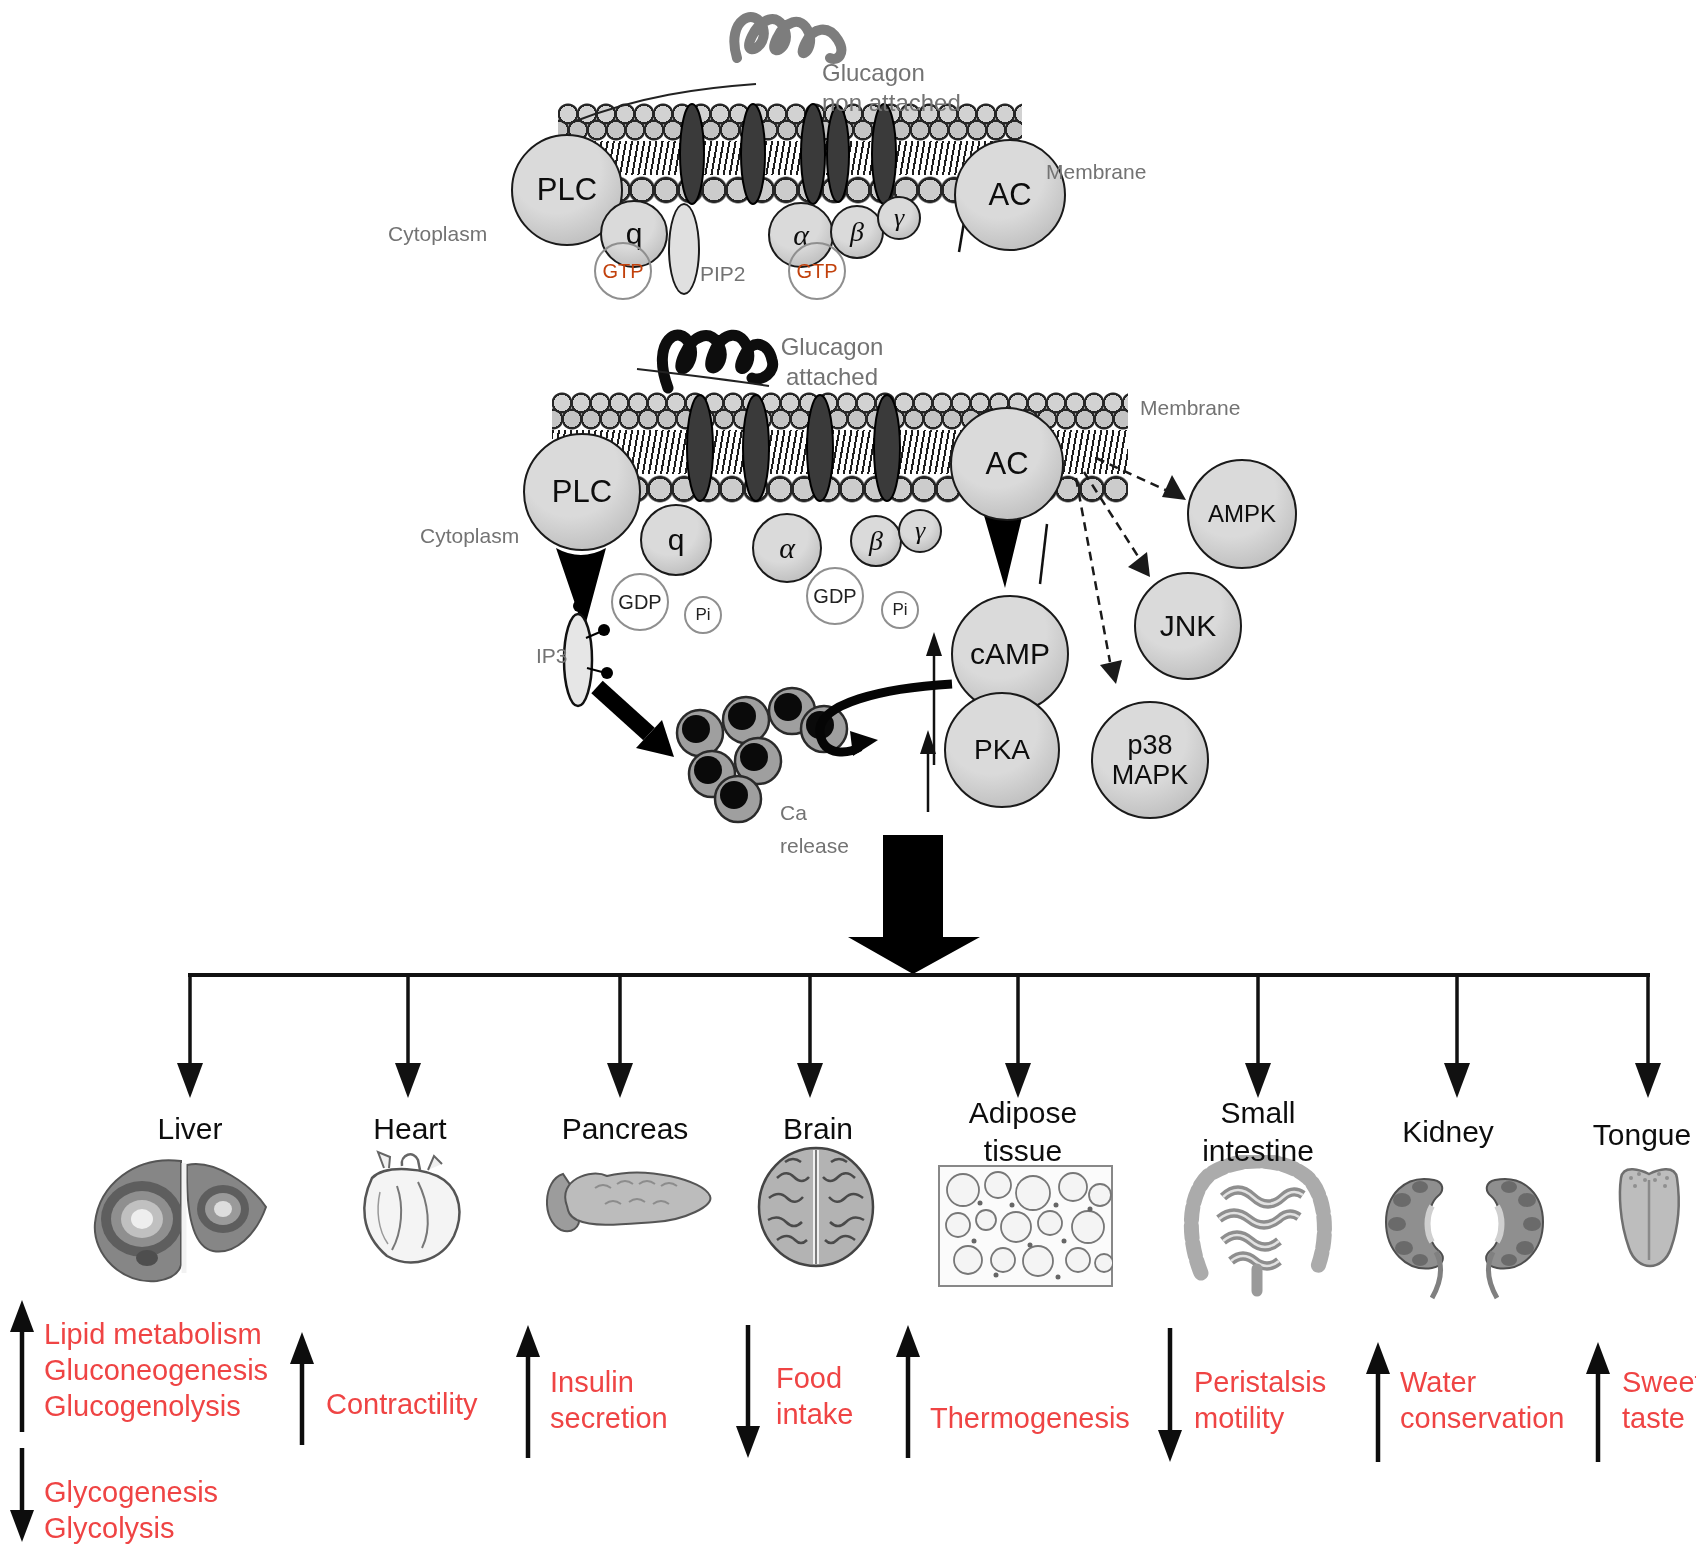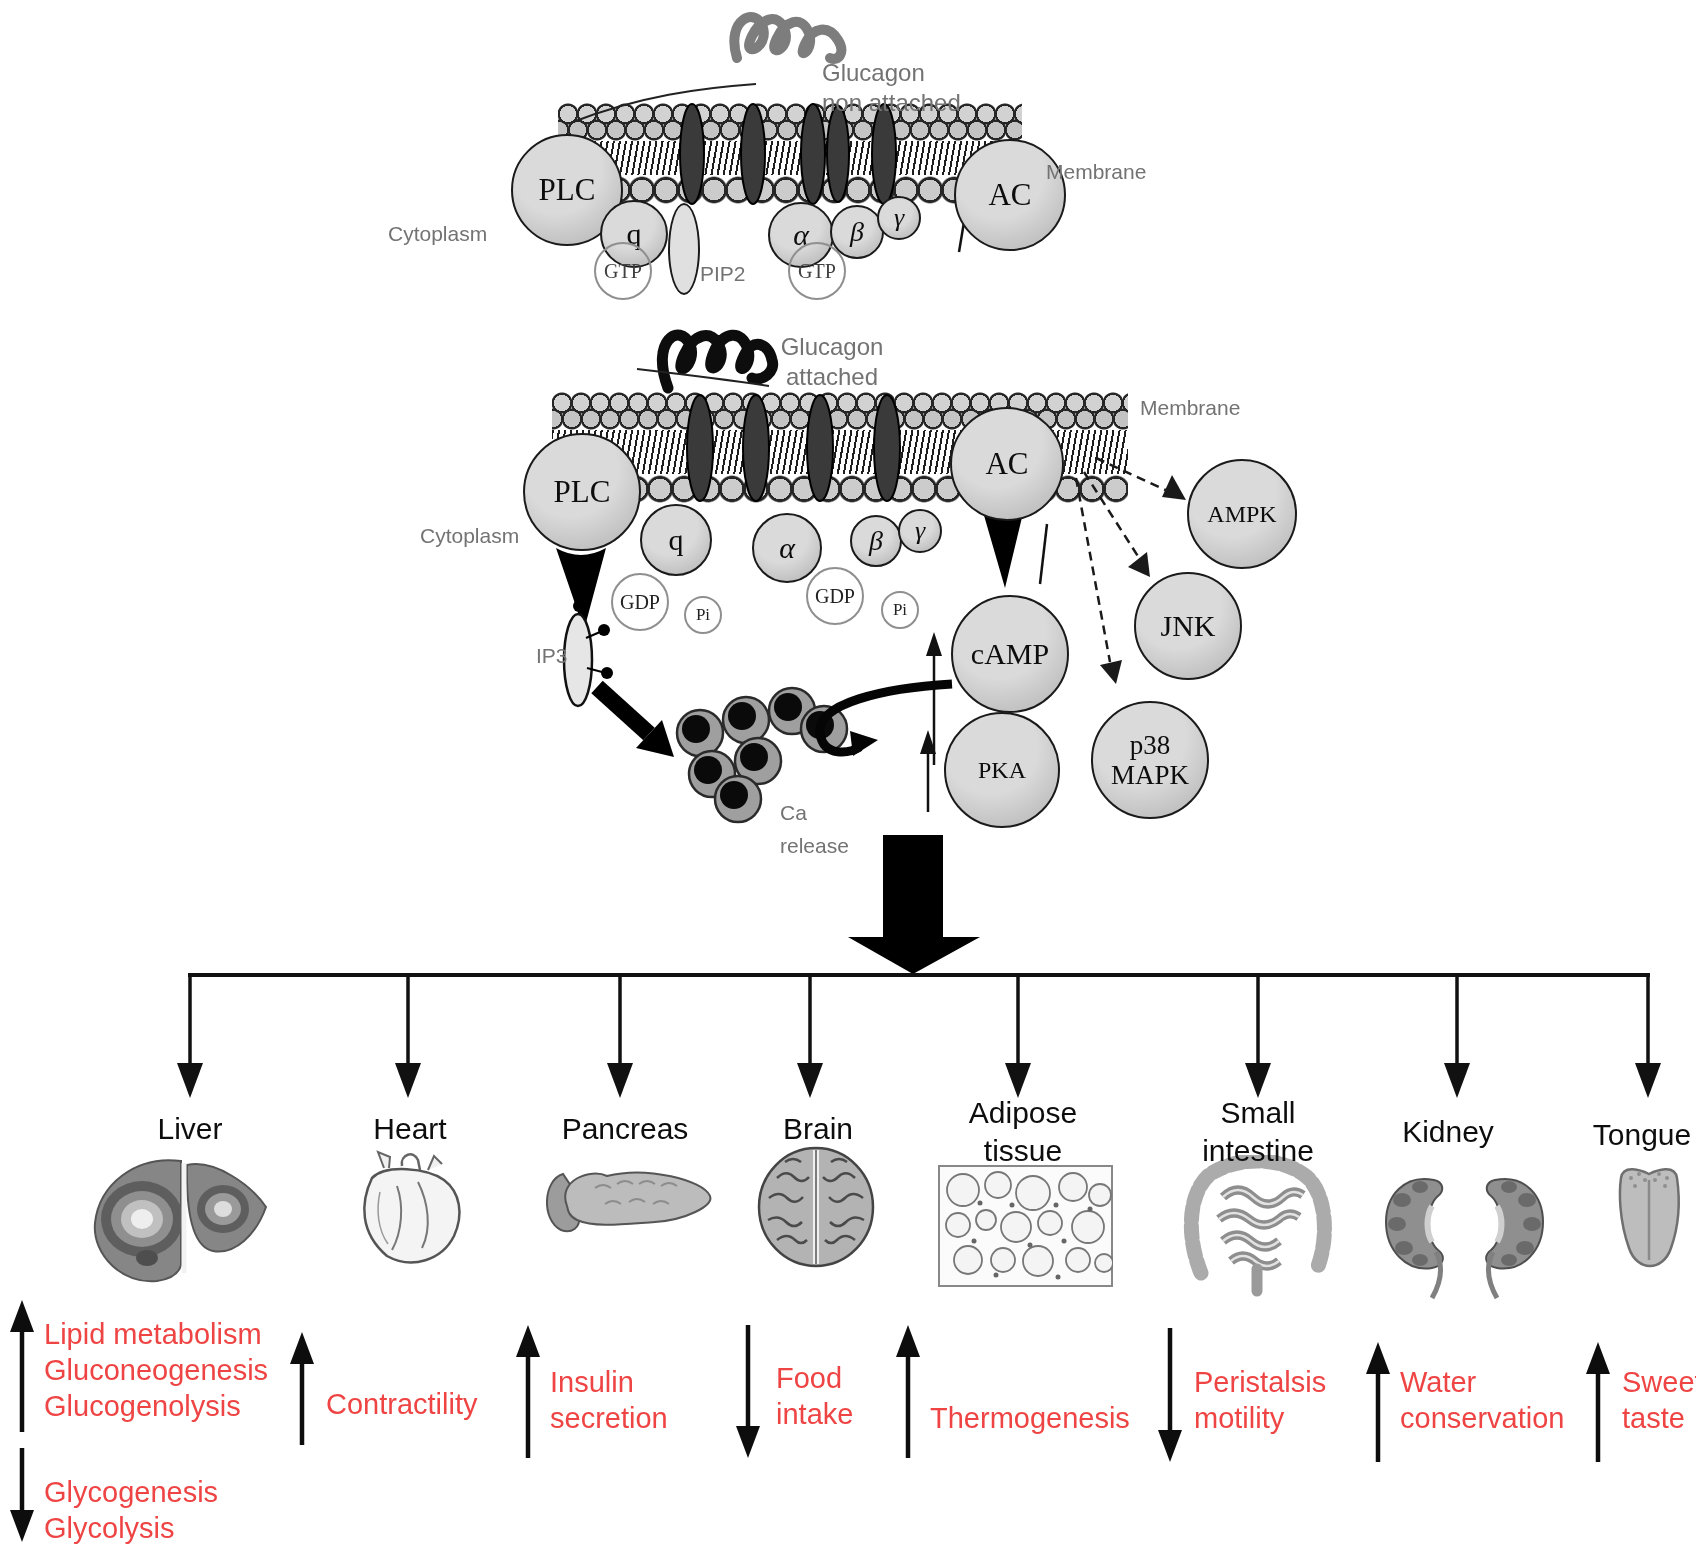--- a/index.html
+++ b/index.html
@@ -14,23 +14,23 @@
       radial-gradient(circle 11px at 10px 27px,#c4c4c4 0 8px,#262626 8px 10px,rgba(0,0,0,0) 11px);
       background-size:19px 38px;background-position:0 0,10px 0;background-repeat:repeat-x;}
   .mem .tails{height:34px;background-image:repeating-linear-gradient(100deg,#1e1e1e 0 2px,rgba(0,0,0,0) 2px 6px);}
   .mem.tall .tails{height:44px;}
   .mem .heads-bot{height:30px;background-image:
       radial-gradient(circle 14px at 12px 15px,#cccccc 0 10.5px,#262626 10.5px 12.5px,rgba(0,0,0,0) 14px);
       background-size:24px 30px;background-repeat:repeat-x;}
   
   .node{position:absolute;z-index:3;border:2.5px solid #1a1a1a;border-radius:50%;
         background:radial-gradient(circle at 40% 30%,#dadada 0 45%,#c3c3c3 75%,#b6b6b6 100%);
-        display:flex;align-items:center;justify-content:center;color:#0d0d0d;font-family:Liberation Serif, serif;}
+        display:flex;align-items:center;justify-content:center;color:#0d0d0d;}
   .node.open{background:#ffffff;border:2px solid #8f8f8f;color:#222;}
-  .node.ghost{background:transparent;border:2px solid #8f8f8f;color:#404040;}
+  .node.ghost{background:transparent;border:2px solid #8f8f8f;color:#c2410c;}
   .greek{font-family:"Liberation Serif","DejaVu Serif",serif;font-style:italic;}
   .lbl{position:absolute;z-index:4;font-size:21px;white-space:nowrap;color:#737373;}
   .organ-label{position:absolute;z-index:4;font-size:30px;color:#0d0d0d;text-align:center;
                transform:translateX(-50%);white-space:nowrap;line-height:38px;}
   .fx-text{position:absolute;z-index:4;font-size:29px;color:#ef4444;white-space:nowrap;line-height:36px;}
   .stack{display:flex;flex-direction:column;align-items:center;line-height:30px;}
 </style>
 </head>
 <body>
 
@@ -263,21 +263,21 @@
   <div class="node greek" style="left:850px;top:515px;width:48px;height:48px;font-size:28px;">
       <span>β</span>
     </div>
   <div class="node greek" style="left:898px;top:509px;width:40px;height:40px;font-size:26px;">
       <span>γ</span>
     </div>
 
   <div class="node" style="left:951px;top:595px;width:114px;height:114px;font-size:30px;">
       <span>cAMP</span>
     </div>
-  <div class="node" style="left:944px;top:712px;width:112px;height:112px;font-size:24px;">
+  <div class="node" style="left:944px;top:692px;width:112px;height:112px;font-size:28px;">
       <span>PKA</span>
     </div>
   <div class="node" style="left:1187px;top:459px;width:106px;height:106px;font-size:24px;">
       <span>AMPK</span>
     </div>
   <div class="node" style="left:1134px;top:572px;width:104px;height:104px;font-size:30px;">
       <span>JNK</span>
     </div>
   <div class="node" style="left:1091px;top:701px;width:114px;height:114px;font-size:27px;">
     <span class="stack">

